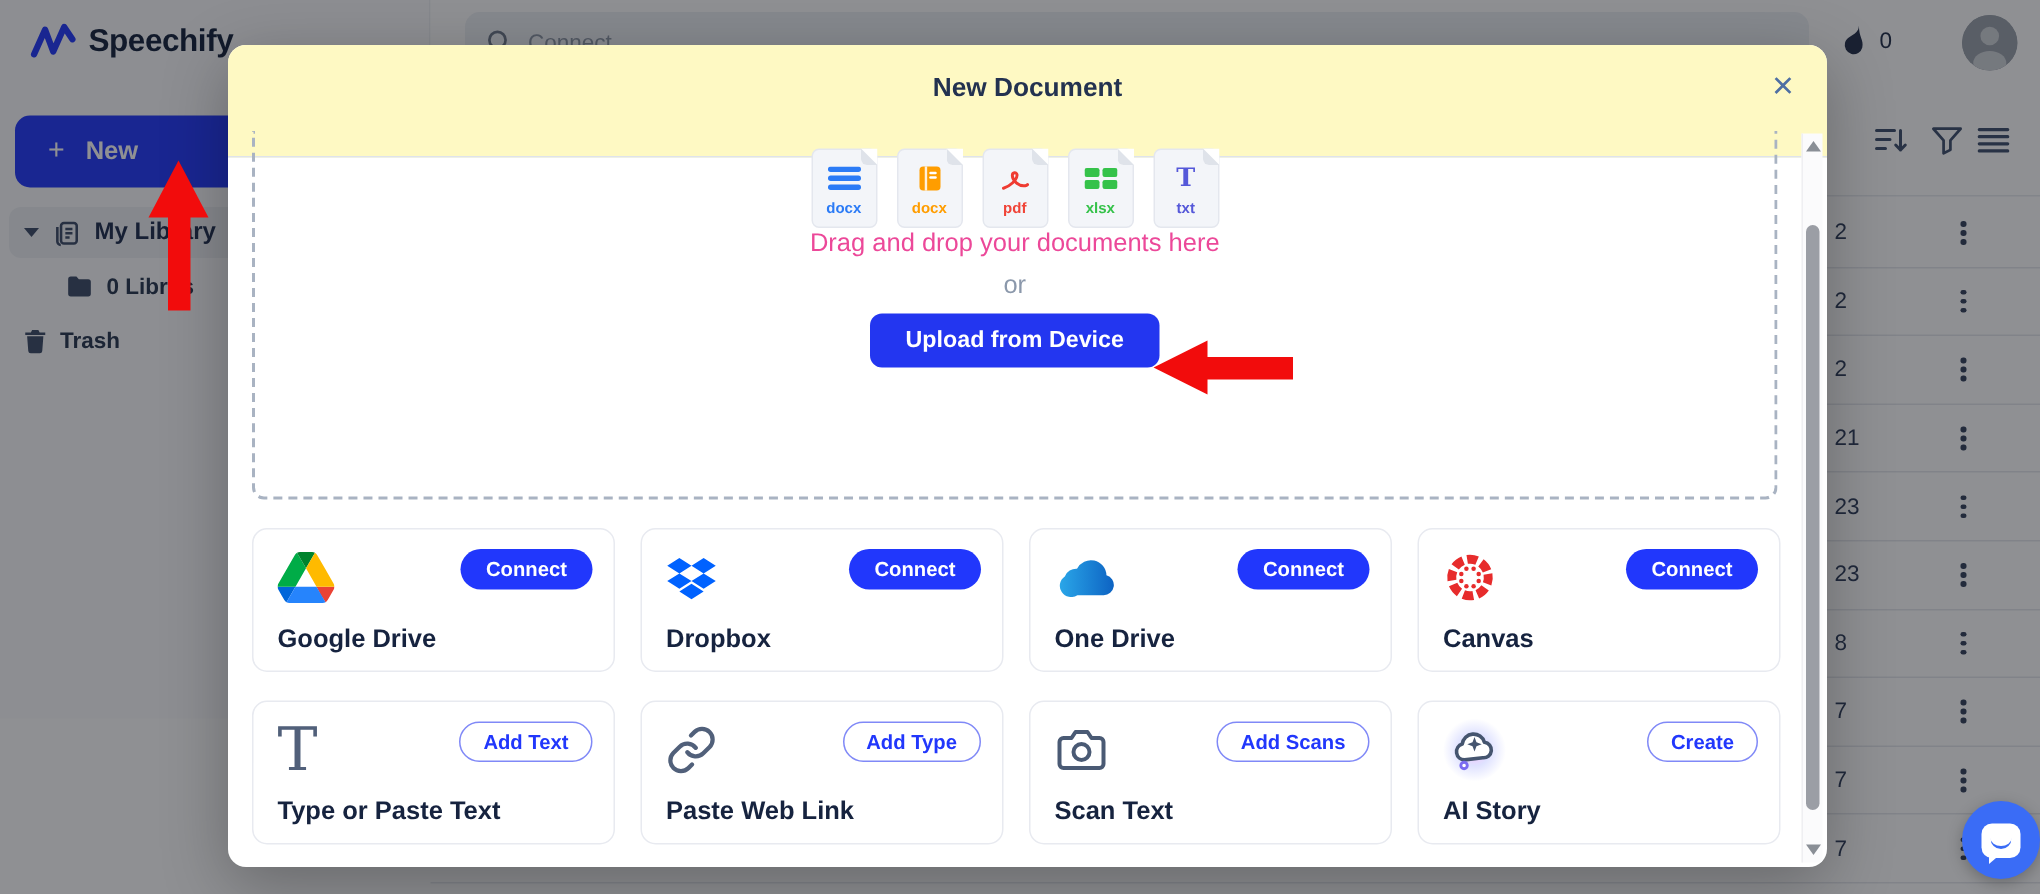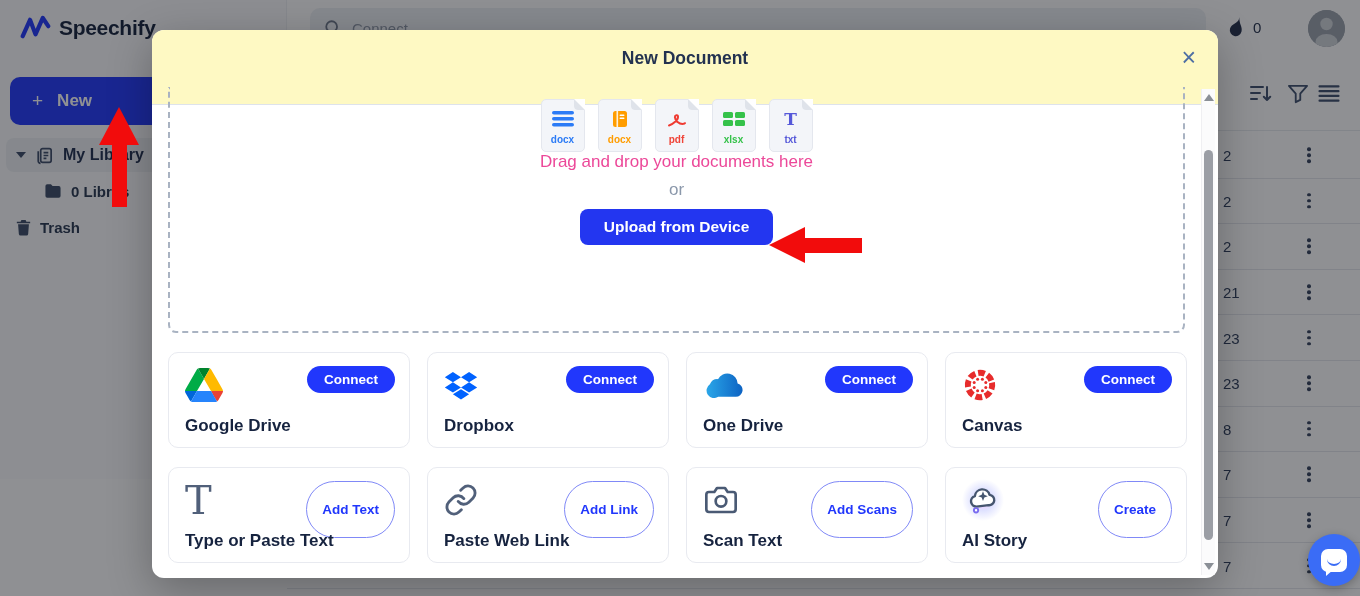--- a/index.html
+++ b/index.html
@@ -60,21 +60,21 @@
   .drag-text{font-size:17px;color:#ec4899;}
   .or-text{margin-top:8px;font-size:17px;color:#8b98ab;}
   .upload-btn{margin-top:9px;padding:9px 24px;background:#2336f0;border:none;border-radius:8px;color:#fff;
               font-size:15.5px;font-weight:bold;font-family:inherit;cursor:pointer;}
   .cards{position:absolute;left:16px;top:322px;display:grid;grid-template-columns:repeat(4,242px);column-gap:17px;row-gap:19px;}
   .card{position:relative;height:96px;background:#fff;border:1px solid #e8eaf0;border-radius:10px;cursor:pointer;}
   .card-icon{position:absolute;left:16px;top:12px;height:40px;display:flex;align-items:center;}
   .card-label{position:absolute;left:16px;bottom:11px;font-size:17px;font-weight:bold;color:#16233f;}
   .pill{position:absolute;right:14px;top:13px;border-radius:999px;font-size:13.5px;font-weight:bold;font-family:inherit;cursor:pointer;}
   .pill.primary{background:#2137fc;color:#fff;border:none;padding:6px 17px;}
-  .pill.secondary{background:#fff;color:#2137fc;border:1.5px solid #8089f7;padding:20px 15px;}
+  .pill.secondary{background:#fff;color:#2137fc;border:1.5px solid #8089f7;padding:5px 15px;}
   .t-big{font-family:"DejaVu Serif",serif;font-size:40px;color:#51607a;line-height:40px;}
   .ai-glow{width:42px;height:42px;display:flex;align-items:center;justify-content:center;border-radius:50%;
            background:radial-gradient(closest-side,rgba(242,136,255,.55),rgba(140,150,255,.28),rgba(255,255,255,0));}
   
   .mscroll{position:absolute;right:3px;top:59px;width:14px;height:486px;background:#fbfbfc;border-left:1px solid #efeff2;}
   .scroll-up,.scroll-down{position:absolute;left:2px;width:0;height:0;border-left:5px solid transparent;border-right:5px solid transparent;cursor:pointer;}
   .scroll-up{top:5px;border-bottom:7px solid #8a8f96;}
   .scroll-down{bottom:5px;border-top:7px solid #8a8f96;}
   .scroll-thumb{position:absolute;left:2px;top:61px;width:9px;height:390px;border-radius:6px;background:#9b9ea5;cursor:pointer;}
 
@@ -378,21 +378,21 @@
         <button class="pill secondary">Add Text</button>
         <span class="card-label">Type or Paste Text</span>
       </div>
       <div class="card">
         <span class="card-icon">
           <svg viewBox="0 0 24 24" width="34" height="34" fill="none" stroke="#51607a" stroke-width="2" stroke-linecap="round" stroke-linejoin="round">
               <path d="M10 13a5 5 0 0 0 7.54.54l3-3a5 5 0 0 0-7.07-7.07l-1.72 1.71"></path>
               <path d="M14 11a5 5 0 0 0-7.54-.54l-3 3a5 5 0 0 0 7.07 7.07l1.71-1.71"></path>
             </svg>
         </span>
-        <button class="pill secondary">Add Link</button>
+        <button class="pill secondary">Add Type</button>
         <span class="card-label">Paste Web Link</span>
       </div>
       <div class="card">
         <span class="card-icon">
           <svg viewBox="0 0 24 24" width="36" height="32" fill="none" stroke="#4a5a74" stroke-width="2" stroke-linejoin="round">
               <path d="M23 19a2 2 0 0 1-2 2H3a2 2 0 0 1-2-2V8a2 2 0 0 1 2-2h4l2-3h6l2 3h4a2 2 0 0 1 2 2z"></path>
               <circle cx="12" cy="13" r="4"></circle>
             </svg>
         </span>
         <button class="pill secondary">Add Scans</button>

